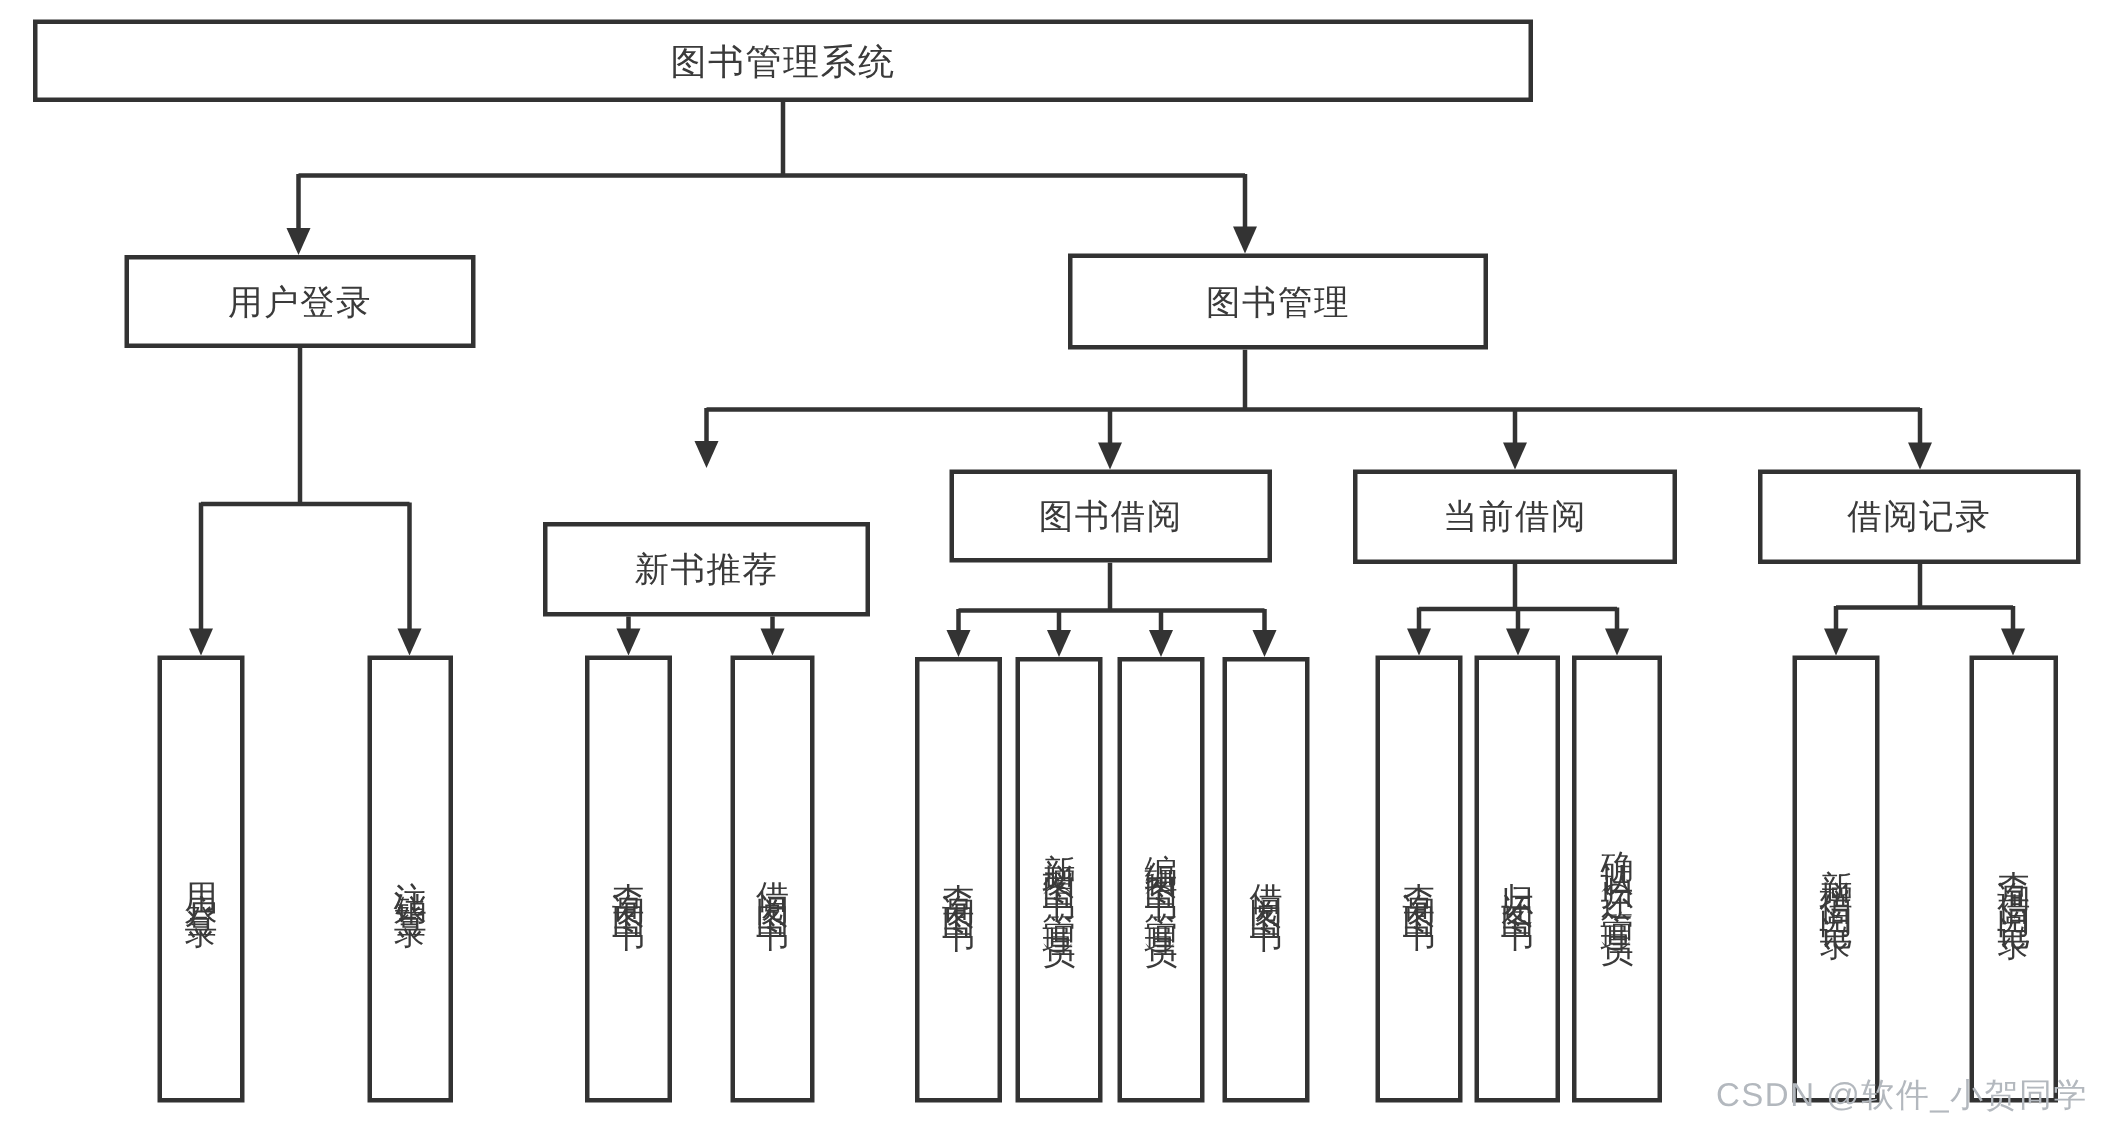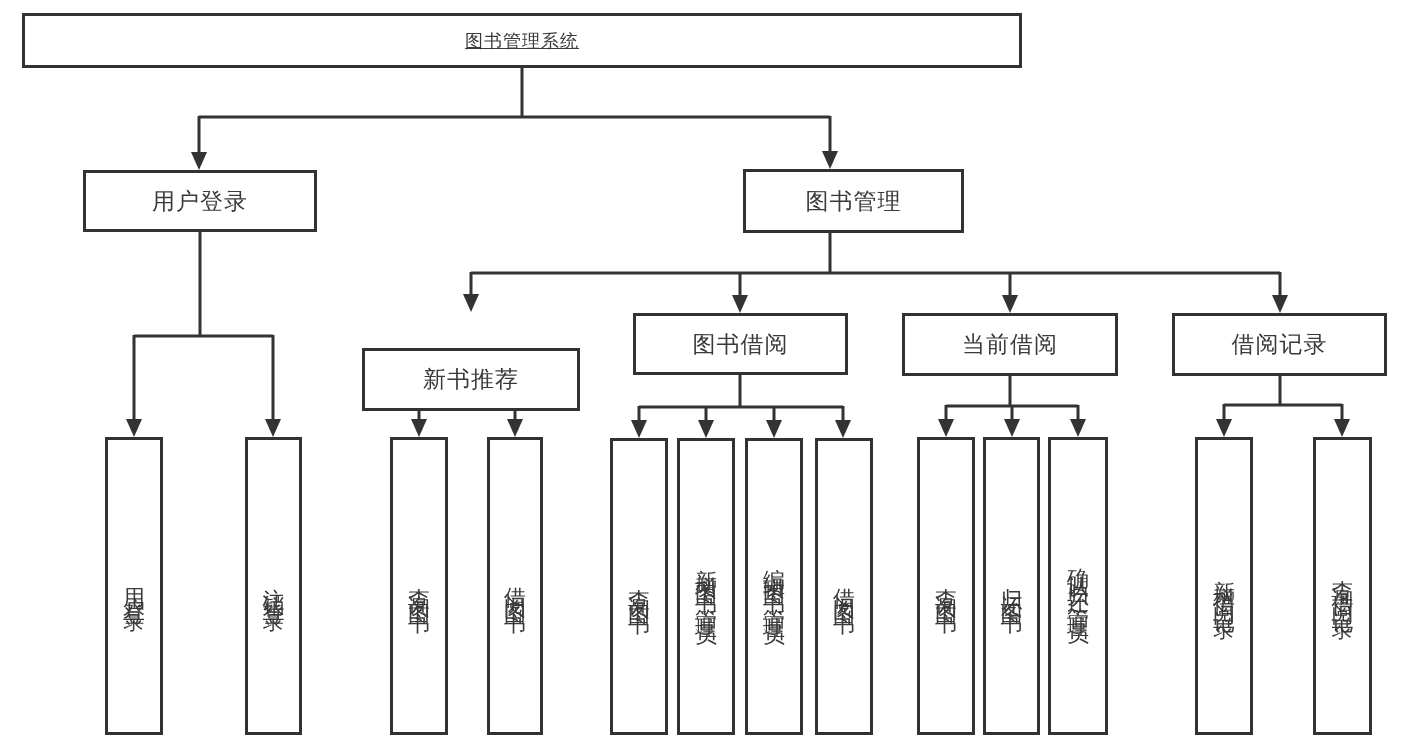--- a/index.html
+++ b/index.html
@@ -39,22 +39,21 @@
     display: flex;
     align-items: center;
     justify-content: center;
     text-align: center;
   }
   .node.h {
     font-size: 23px;
     letter-spacing: 1px;
   }
   .node.root {
-    font-size: 18px;
-    text-decoration: underline;
+    font-size: 24px;
   }
   .node.v {
     writing-mode: vertical-rl;
     text-orientation: mixed;
     font-size: 22px;
     letter-spacing: 8px;
     line-height: 1;
   }
   .watermark {
     position: absolute;
@@ -110,21 +109,21 @@
     <g>
       <path d="M1280 376 V406 M1224 405 H1342 M1224 404 V421 M1342 404 V421"></path>
       <polygon points="1216,419 1232,419 1224,437"></polygon>
       <polygon points="1334,419 1350,419 1342,437"></polygon>
     </g>
   </svg>
 
   <div class="node h root" style="left:22px; top:13px; width:1000px; height:55px;">图书管理系统</div>
 
   <div class="node h" style="left:83px; top:170px; width:234px; height:62px;">用户登录</div>
-  <div class="node h" style="left:712px; top:169px; width:221px; height:64px;margin-left:31px;">图书管理</div>
+  <div class="node h" style="left:712px; top:169px; width:280px; height:64px;">图书管理</div>
 
   <div class="node h" style="left:362px; top:312px; width:218px; height:63px;margin-top:36px;">新书推荐</div>
   <div class="node h" style="left:633px; top:313px; width:215px; height:62px;">图书借阅</div>
   <div class="node h" style="left:902px; top:313px; width:216px; height:63px;">当前借阅</div>
   <div class="node h" style="left:1172px; top:313px; width:215px; height:63px;">借阅记录</div>
 
   <div class="node v" style="left:105px; top:437px; width:58px; height:298px;">用户登录</div>
   <div class="node v" style="left:245px; top:437px; width:57px; height:298px;">注销登录</div>
 
   <div class="node v" style="left:390px; top:437px; width:58px; height:298px;">查询图书</div>
@@ -135,13 +134,14 @@
   <div class="node v" style="left:745px; top:438px; width:58px; height:297px;">编辑图书（管理员）</div>
   <div class="node v" style="left:815px; top:438px; width:58px; height:297px;">借阅图书</div>
 
   <div class="node v" style="left:917px; top:437px; width:58px; height:298px;">查询图书</div>
   <div class="node v" style="left:983px; top:437px; width:57px; height:298px;">归还图书</div>
   <div class="node v" style="left:1048px; top:437px; width:60px; height:298px;">确认归还（管理员）</div>
 
   <div class="node v" style="left:1195px; top:437px; width:58px; height:298px;">新增借阅记录</div>
   <div class="node v" style="left:1313px; top:437px; width:59px; height:298px;">查询借阅记录</div>
 
+  <div class="watermark">CSDN @软件_小贺同学</div>
 </div>
 
 </body></html>

